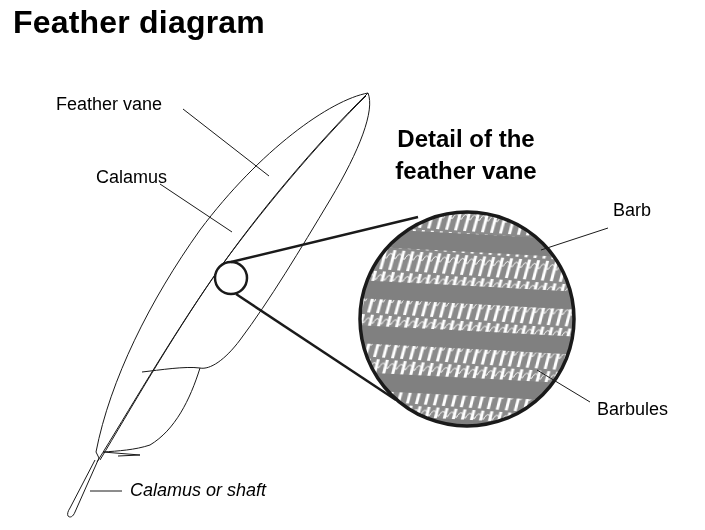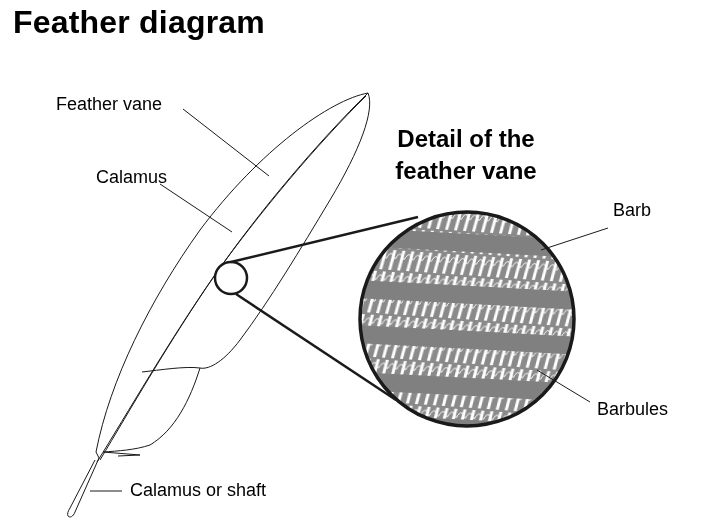--- a/index.html
+++ b/index.html
@@ -67,20 +67,20 @@
     <line x1="183" y1="109" x2="269" y2="176"></line>
     <line x1="160" y1="184" x2="232" y2="232"></line>
     <line x1="90" y1="491" x2="122" y2="491"></line>
     <line x1="608" y1="228" x2="541" y2="250"></line>
     <line x1="590" y1="402" x2="537" y2="370"></line>
   </g>
 </svg>
 
 <div class="label" style="left:56px; top:94px;">Feather vane</div>
 <div class="label" style="left:96px; top:167px;">Calamus</div>
-<div class="label" style="left:130px; top:480px;">Calamus or shaft</div>
+<div class="label" style="left:130px; top:480px;font-style:italic;">Calamus or shaft</div>
 <div class="label" style="left:613px; top:200px;">Barb</div>
 <div class="label" style="left:597px; top:399px;">Barbules</div>
 
 <div class="detail-title">
   <div>Detail of the</div>
   <div>feather vane</div>
 </div>
 
 </body></html>

